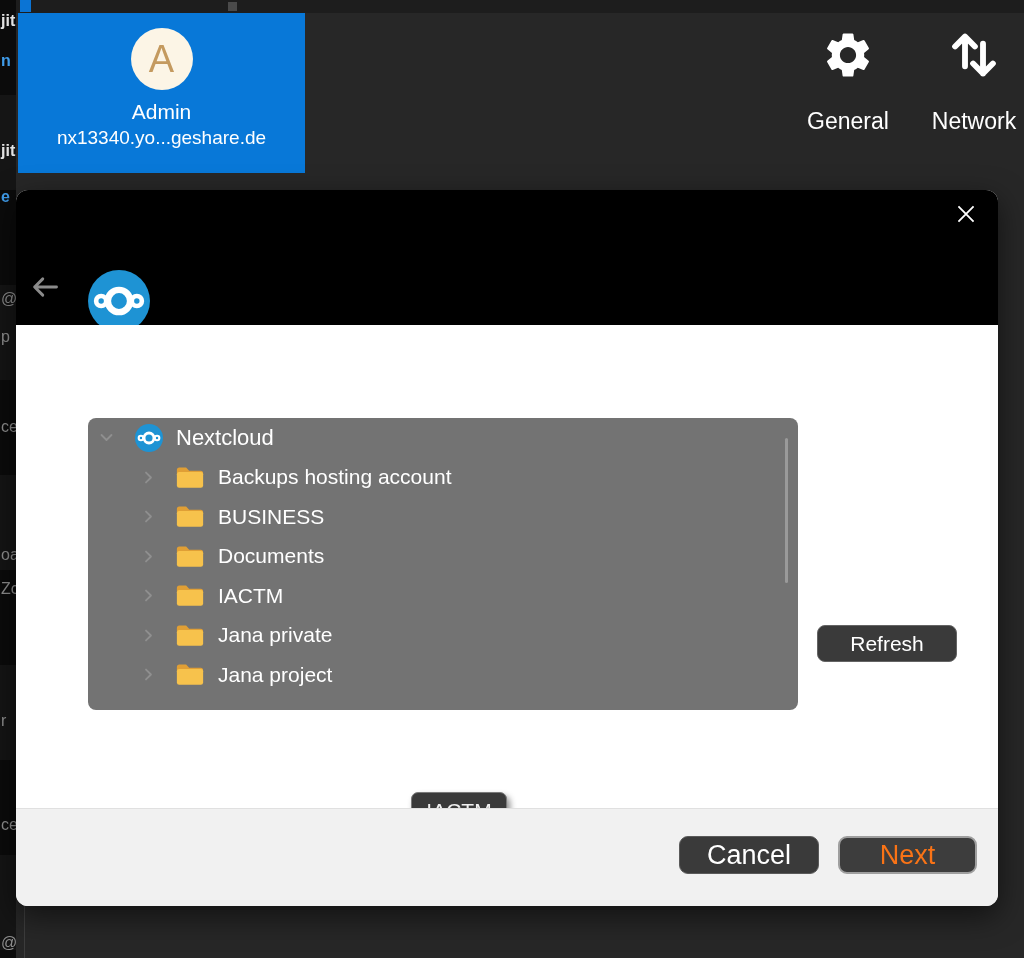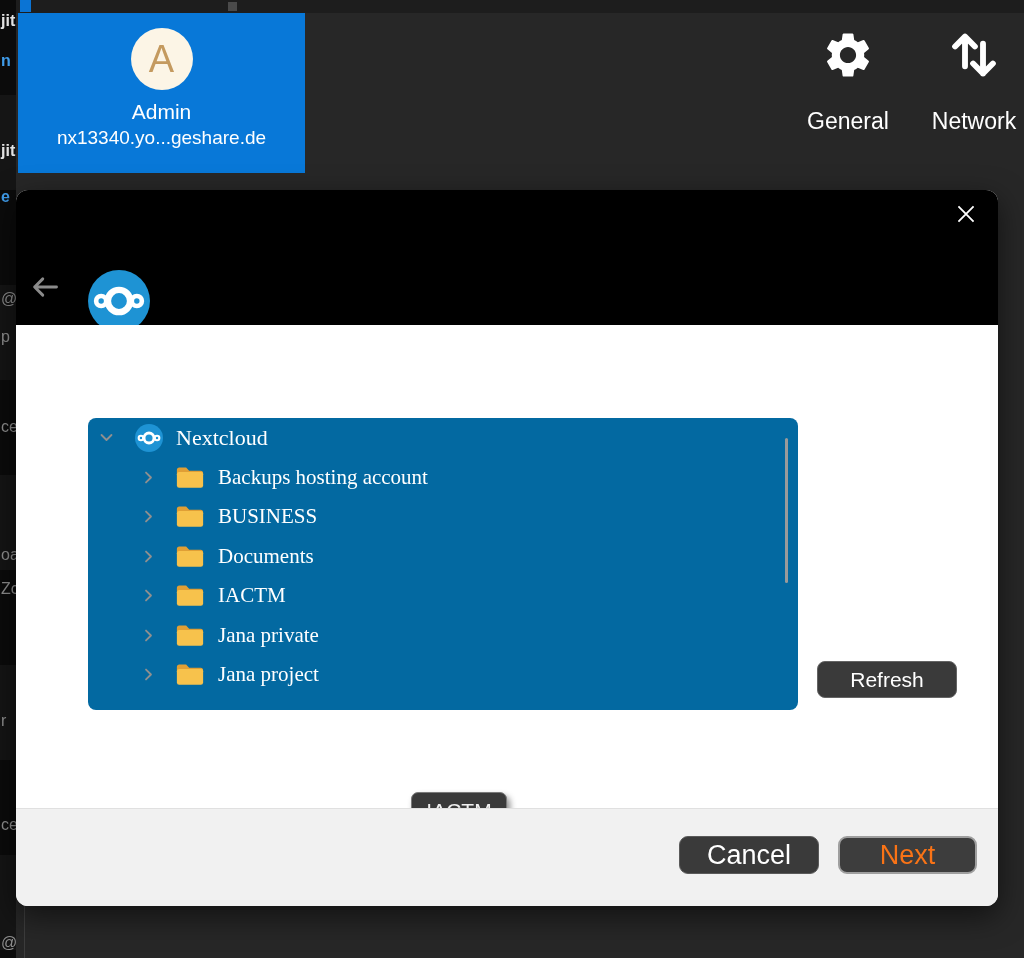--- a/index.html
+++ b/index.html
@@ -71,21 +71,21 @@
     position:absolute; left:11px; top:81px; width:34px; height:32px;
     display:flex; align-items:center; justify-content:center; cursor:pointer;
   }
   .dlg-logo { position:absolute; left:72px; top:80px; width:62px; height:62px; }
 
   .dlg-body { position:absolute; left:0; top:135px; width:100%; height:483px; background:#fff; }
 
   
   .tree-panel {
     position:absolute; left:72px; top:93px; width:710px; height:292px;
-    background:#0369a1; border-radius:8px; overflow:hidden;font-family:Liberation Serif, serif;
+    background:#737373; border-radius:8px; overflow:hidden;
   }
   .tree-row {
     display:flex; align-items:center; height:39.5px; color:#fff; cursor:pointer;
   }
   .tree-row.root { padding-left:10px; font-size:22px; }
   .tree-row.child { padding-left:52px; font-size:21px; }
   .tw-chev { width:17px; height:17px; flex:0 0 auto; display:flex; }
   .tree-row.root .tw-icon { width:28px; height:28px; margin-left:20px; flex:0 0 auto; }
   .tree-row.child .tw-icon { width:30px; height:25px; margin-left:18px; flex:0 0 auto; }
   .tw-label { margin-left:13px; white-space:nowrap; }
@@ -94,21 +94,21 @@
     background:#9a9a9a; border-radius:2px; cursor:pointer;
   }
 
   
   .side-btn {
     position:absolute; left:801px; width:140px; height:37px;
     background:#3a3a3a; border:1px solid #646464; border-radius:8px;
     color:#fff; font-size:21px; font-family:inherit; cursor:pointer;
   }
   .side-btn.create { top:242px; height:35px; }
-  .side-btn.refresh { top:300px;margin-top:36px; }
+  .side-btn.refresh { top:300px; }
 
   
   .tooltip {
     position:absolute; left:395px; top:467px; width:96px; height:37px;
     background:#3a3a3a; border:1px solid #7a7a7a; border-radius:7px;
     color:#f0f0f0; font-size:21px; display:flex; align-items:center; justify-content:center;
     box-shadow:3px 4px 6px rgba(0,0,0,.45); pointer-events:none;
   }
 
   

